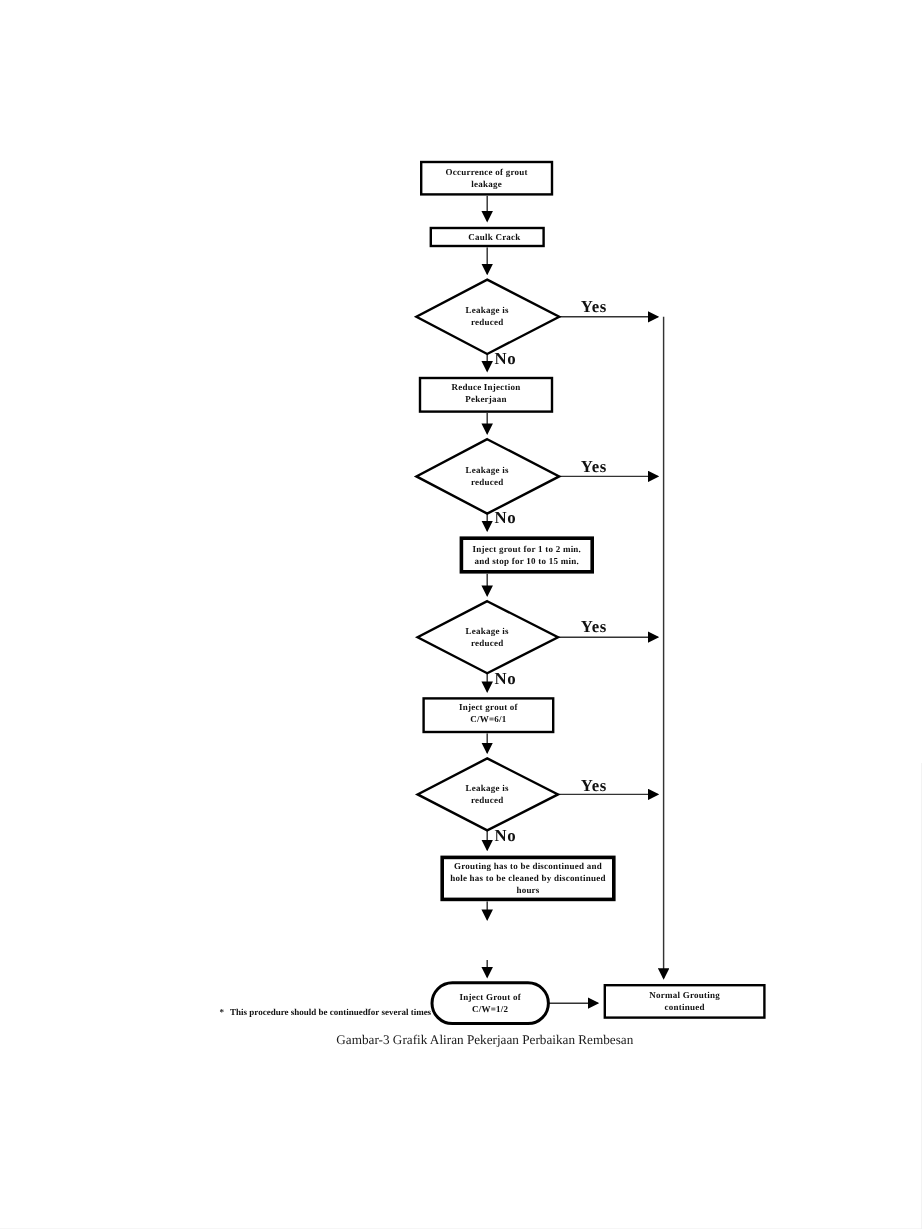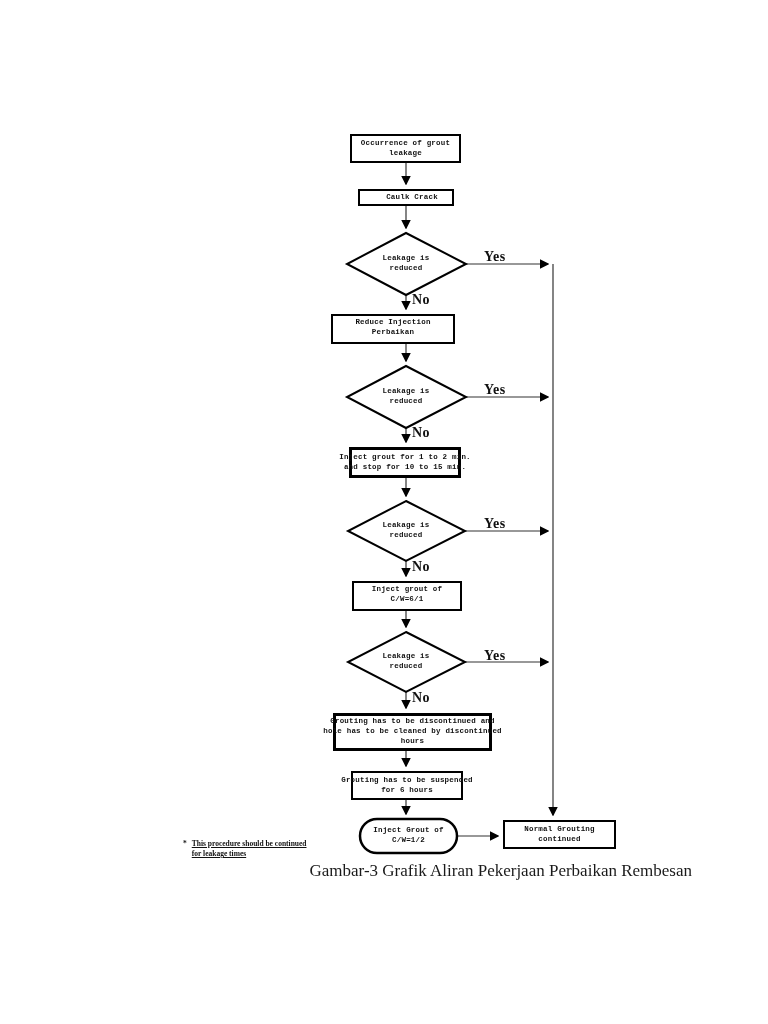--- a/index.html
+++ b/index.html
@@ -6,39 +6,39 @@
   #page{
     position:relative; width:768px; height:1024px; margin:0 auto;
     background:#ffffff; overflow:hidden;
     font-family:"Liberation Serif", serif; color:#111;
   }
   #wires{position:absolute; left:0; top:0; width:768px; height:1024px;}
   .node{
     position:absolute; box-sizing:border-box;
     display:flex; flex-direction:column; align-items:center; justify-content:center;
     text-align:center; font-weight:bold; font-size:7.5px; line-height:1.32;
-    letter-spacing:0.2px; color:#111;font-family:Liberation Mono, monospace;
+    letter-spacing:0.2px; color:#111;
   }
   .box{border:2px solid #000; background:#fff;}
-  .box-bold{border-width:3px;}
+  .box-bold{border-width:3px;margin-left:34px;}
   .top-text{justify-content:flex-start; padding-top:2px;}
   .ghost{background:transparent; border:none;align-items:center;}
   .line{white-space:nowrap;}
   .edge-label{
     position:absolute; font-size:14px; font-weight:bold; letter-spacing:0.5px;
     white-space:nowrap; color:#111;
   }
   .footnote{
     position:absolute; left:183px; top:839px; display:flex; gap:5px;
     font-size:7.5px; font-weight:bold; line-height:1.35; color:#111;
   }
-  .footnote .fn-lines{display:flex; flex-direction:column;text-decoration:underline;}
+  .footnote .fn-lines{display:flex; flex-direction:row;}
   .caption{
-    position:absolute; left:92px; top:861px; width:600px;
-    text-align:right; font-size:17px; line-height:1.2; color:#1a1a1a;
+    position:absolute; left:104px; top:861px; width:600px;
+    text-align:center; font-size:11px; line-height:1.2; color:#1a1a1a;
   }
   .caption .cap2{margin-top:2px;}
 </style>
 </head>
 <body>
 
 <div id="page">
 
   <svg id="wires" viewBox="0 0 768 1024" xmlns="http://www.w3.org/2000/svg">
     <defs>
@@ -87,23 +87,23 @@
 
   <div class="node box" style="left:358px;top:189px;width:96px;height:17px;padding-left:12px;">
     <div class="line">Caulk Crack</div>
   </div>
 
   <div class="node ghost" style="left:356px;top:249px;width:100px;height:30px;">
     <div class="line">Leakage is</div>
     <div class="line">reduced</div>
   </div>
 
-  <div class="node box top-text" style="left:331px;top:314px;width:124px;height:30px;">
+  <div class="node box top-text" style="left:349px;top:314px;width:112px;height:30px;">
     <div class="line">Reduce Injection</div>
-    <div class="line">Perbaikan</div>
+    <div class="line">Pekerjaan</div>
   </div>
 
   <div class="node ghost" style="left:356px;top:382px;width:100px;height:30px;">
     <div class="line">Leakage is</div>
     <div class="line">reduced</div>
   </div>
 
   <div class="node box box-bold" style="left:349px;top:447px;width:112px;height:31px;">
     <div class="line">Inject grout for 1 to 2 min.</div>
     <div class="line">and stop for 10 to 15 min.</div>
@@ -117,56 +117,52 @@
   <div class="node box top-text" style="left:352px;top:581px;width:110px;height:30px;">
     <div class="line">Inject grout of</div>
     <div class="line">C/W=6/1</div>
   </div>
 
   <div class="node ghost" style="left:356px;top:647px;width:100px;height:30px;">
     <div class="line">Leakage is</div>
     <div class="line">reduced</div>
   </div>
 
-  <div class="node box box-bold" style="left:333px;top:713px;width:159px;height:38px;text-align:center;">
+  <div class="node box box-bold" style="left:333px;top:713px;width:146px;height:38px;text-align:center;">
     <div class="line">Grouting has to be discontinued and</div>
     <div class="line">hole has to be cleaned by discontinued</div>
     <div class="line">hours</div>
   </div>
 
-  <div class="node box" style="left:351px;top:771px;width:112px;height:29px;">
-    <div class="line">Grouting has to be suspended</div>
-    <div class="line">for 6 hours</div>
-  </div>
 
   <div class="node ghost" style="left:360px;top:821px;width:97px;height:30px;">
     <div class="line">Inject Grout of</div>
     <div class="line">C/W=1/2</div>
   </div>
 
-  <div class="node box" style="left:503px;top:820px;width:113px;height:29px;">
+  <div class="node box" style="left:503px;top:820px;width:135px;height:29px;">
     <div class="line">Normal Grouting</div>
     <div class="line">continued</div>
   </div>
 
   <div class="edge-label" style="left:484px;top:249px;">Yes</div>
   <div class="edge-label" style="left:484px;top:382px;">Yes</div>
   <div class="edge-label" style="left:484px;top:516px;">Yes</div>
   <div class="edge-label" style="left:484px;top:648px;">Yes</div>
 
   <div class="edge-label" style="left:412px;top:292px;">No</div>
   <div class="edge-label" style="left:412px;top:425px;">No</div>
   <div class="edge-label" style="left:412px;top:559px;">No</div>
   <div class="edge-label" style="left:412px;top:690px;">No</div>
 
   <div class="footnote">
     <span>*</span>
     <span class="fn-lines">
       <span class="line">This procedure should be continued</span>
-      <span class="line">for leakage times</span>
+      <span class="line">for several times</span>
     </span>
   </div>
 
   <div class="caption">
     <div class="cap1">Gambar-3  Grafik Aliran Pekerjaan Perbaikan Rembesan</div>
   </div>
 
 </div>
 
 </body></html>

